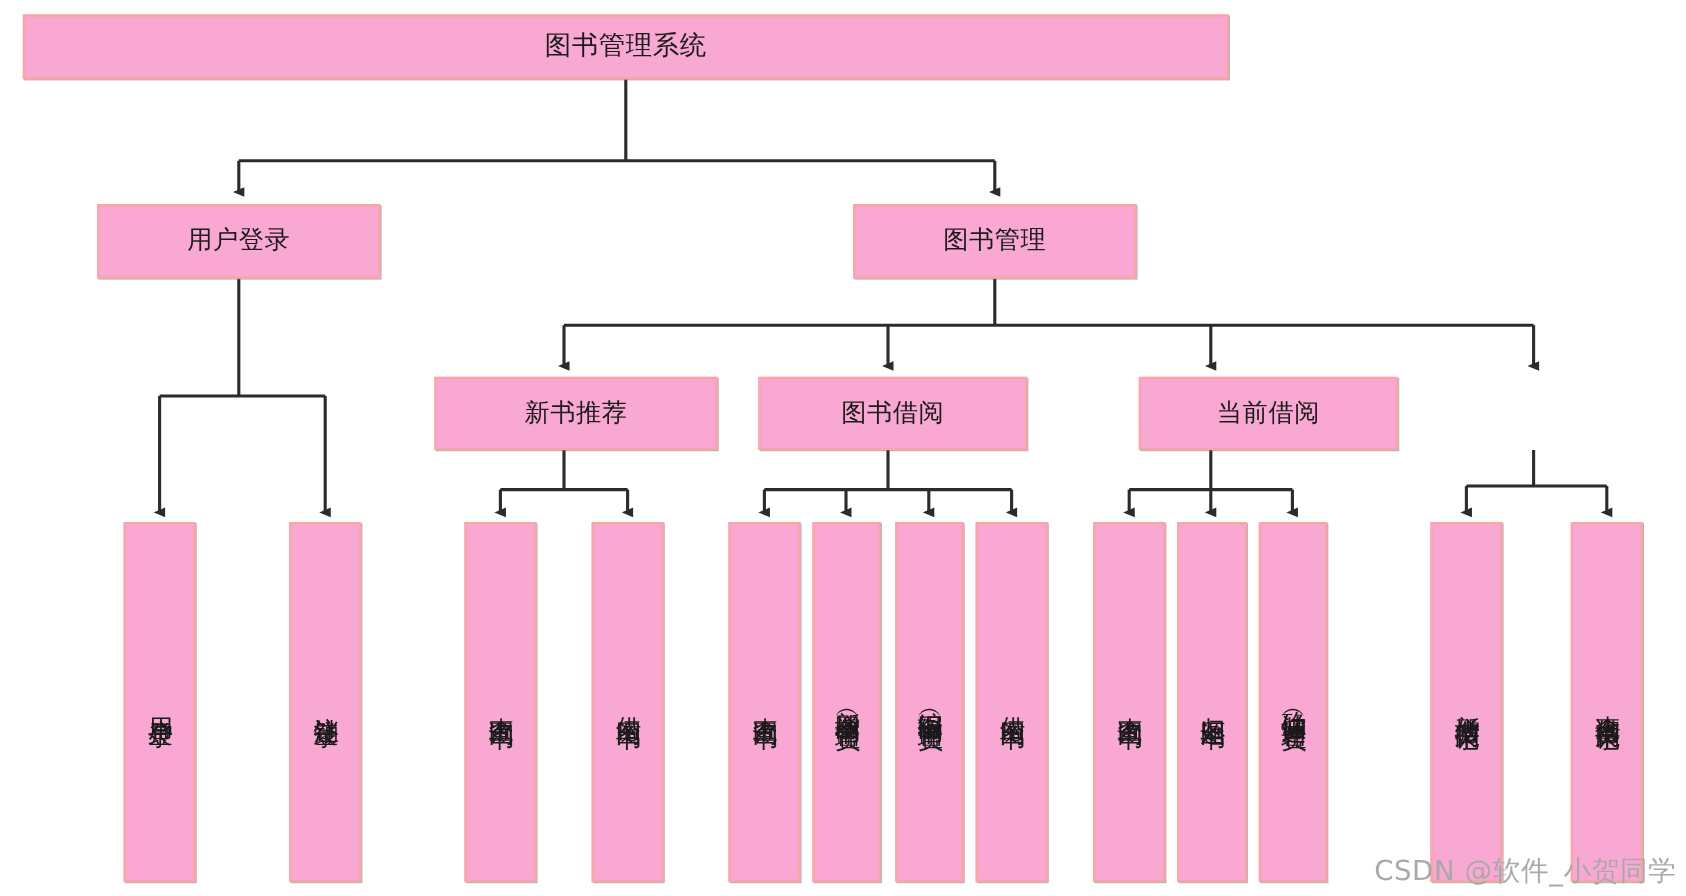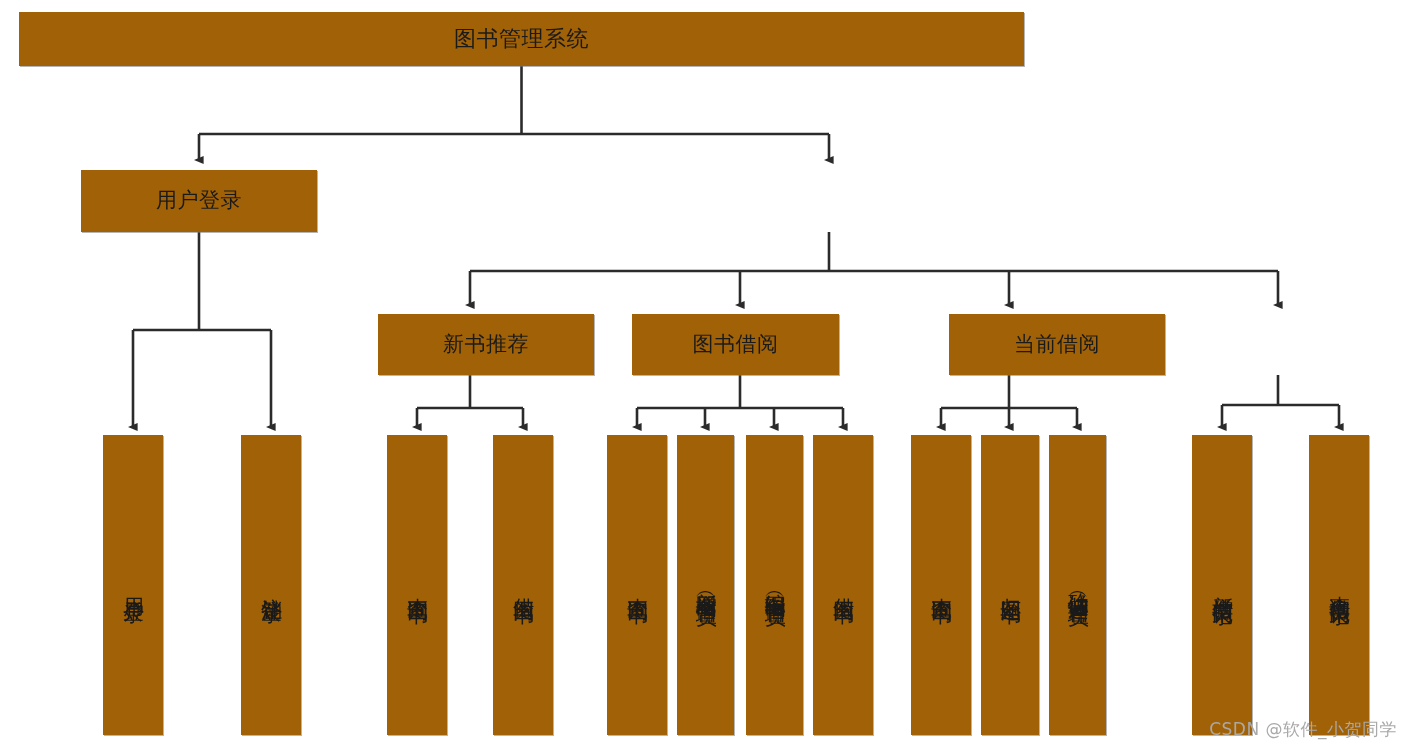--- a/index.html
+++ b/index.html
@@ -22,22 +22,22 @@
     position: absolute;
     left: 0;
     top: 0;
     width: 1405px;
     height: 747px;
     pointer-events: none;
   }
   .node {
     position: absolute;
     box-sizing: border-box;
-    background: #a16207;
-    border: 2px solid #a16207;
+    background: #f9a8d4;
+    border: 2px solid #fca5a5;
     display: flex;
     align-items: center;
     justify-content: center;
     color: #1a1a1a;
     box-shadow: 1px 1px 0 rgba(120,120,120,0.55);
   }
   .node .label {
     display: block;
     text-align: center;
     line-height: 1.12;
@@ -61,21 +61,21 @@
     font-size: 21px;
     line-height: 1.22;
     letter-spacing: 2px;
     white-space: nowrap;
     max-height: 100%;
   }
   #watermark {
     position: absolute;
     right: 8px;
     bottom: 6px;
-    font-size: 17px;
+    font-size: 23px;
     color: #a9a9a9;
     letter-spacing: 0.5px;
     white-space: nowrap;
     user-select: none;
   }
 </style>
 </head>
 <body>
 
 <div id="diagram-canvas">
@@ -130,25 +130,28 @@
     </g>
   </svg>
 
   <div class="node node-h node-root" style="left:19px; top:12px; width:1005px; height:54px;">
     <span class="label">图书管理系统</span>
   </div>
 
   <div class="node node-h" style="left:81px; top:170px; width:236px; height:62px;">
     <span class="label">用户登录</span>
   </div>
-
-  <div class="node node-h" style="left:362px; top:314px; width:216px; height:61px;margin-left:16px;">
+  <div class="node node-h" style="left:711px; top:170px; width:236px; height:62px;">
+    <span class="label">图书管理</span>
+  </div>
+
+  <div class="node node-h" style="left:362px; top:314px; width:236px; height:61px;">
     <span class="label">新书推荐</span>
   </div>
-  <div class="node node-h" style="left:632px; top:314px; width:207px; height:61px;">
+  <div class="node node-h" style="left:632px; top:314px; width:224px; height:61px;">
     <span class="label">图书借阅</span>
   </div>
   <div class="node node-h" style="left:901px; top:314px; width:216px; height:61px;margin-left:48px;">
     <span class="label">当前借阅</span>
   </div>
 
   <div class="node node-v" style="left:103px; top:435px; width:60px; height:300px;">
     <span class="label">用户登录</span>
   </div>
   <div class="node node-v" style="left:241px; top:435px; width:60px; height:300px;">

